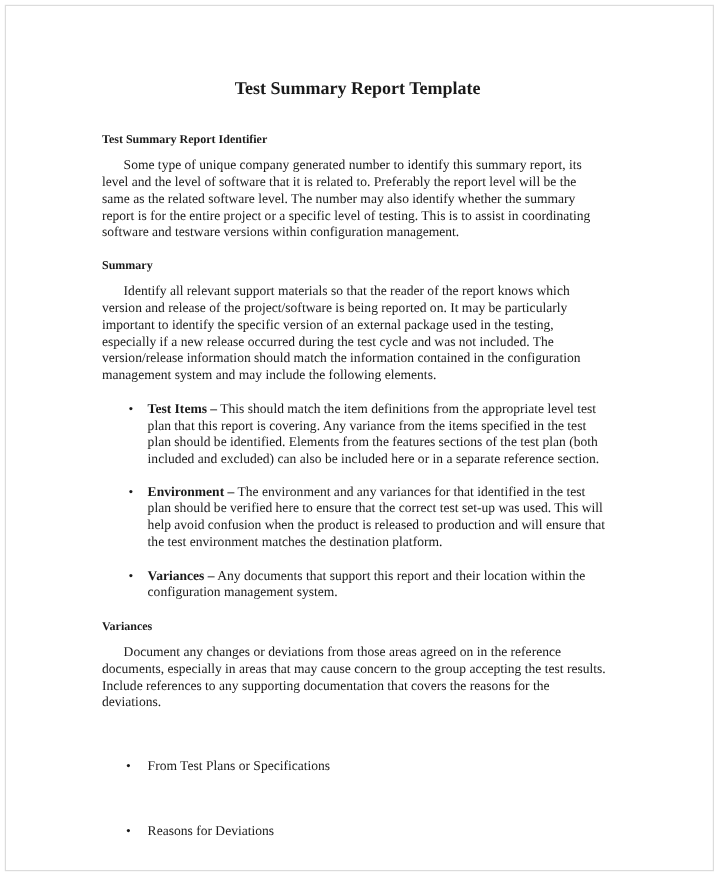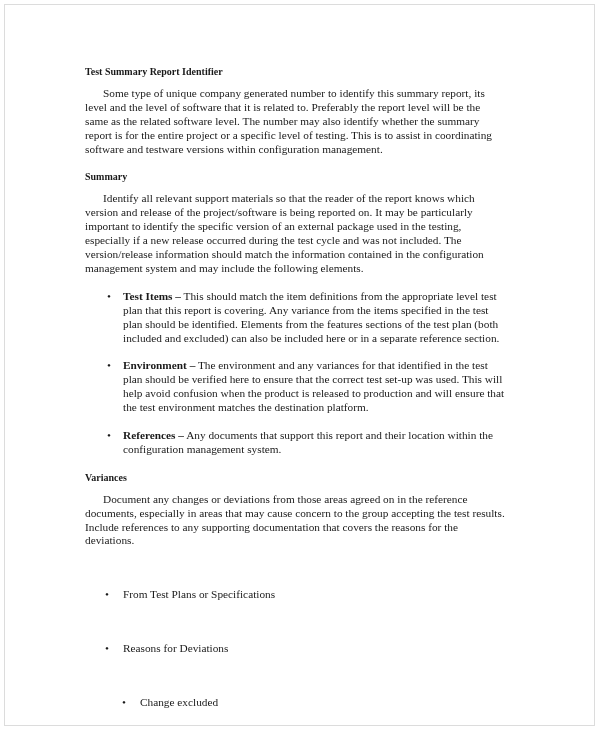--- a/index.html
+++ b/index.html
@@ -27,31 +27,32 @@
   ul.simple li { position: relative; padding-left: 38px; margin-top: 40px; }
   ul.simple li::before { content: "\2022"; position: absolute; left: 20px; }
   ul.simple li.sub { padding-left: 55px; }
   ul.simple li.sub::before { left: 37px; }
 </style>
 </head>
 <body>
 
 <div class="page">
   <div class="doc">
+    <div class="title">Test Summary Report Template</div>
 
     <div class="heading">Test Summary Report Identifier</div>
     <p class="para">Some type of unique company generated number to identify this summary report, its level and the level of software that it is related to. Preferably the report level will be the same as the related software level. The number may also identify whether the summary report is for the entire project or a specific level of testing. This is to assist in coordinating software and testware versions within configuration management.</p>
 
     <div class="heading">Summary</div>
     <p class="para">Identify all relevant support materials so that the reader of the report knows which version and release of the project/software is being reported on. It may be particularly important to identify the specific version of an external package used in the testing, especially if a new release occurred during the test cycle and was not included. The version/release information should match the information contained in the configuration management system and may include the following elements.</p>
 
     <ul class="items">
       <li><b>Test Items –</b><span> This should match the item definitions from the appropriate level test plan that this report is covering. Any variance from the items specified in the test plan should be identified. Elements from the features sections of the test plan (both included and excluded) can also be included here or in a separate reference section.</span></li>
       <li><b>Environment –</b><span> The environment and any variances for that identified in the test plan should be verified here to ensure that the correct test set-up was used. This will help avoid confusion when the product is released to production and will ensure that the test environment matches the destination platform.</span></li>
-      <li><b>References –</b><span> Any documents that support this report and their location within the configuration management system.</span></li>
+      <li><b>Variances –</b><span> Any documents that support this report and their location within the configuration management system.</span></li>
     </ul>
 
     <div class="heading">Variances</div>
     <p class="para">Document any changes or deviations from those areas agreed on in the reference documents, especially in areas that may cause concern to the group accepting the test results. Include references to any supporting documentation that covers the reasons for the deviations.</p>
 
     <ul class="simple">
       <li>From Test Plans or Specifications</li>
       <li>Reasons for Deviations</li>
       <li class="sub">Change excluded</li>
       <li class="sub">Enhancement incident</li>

